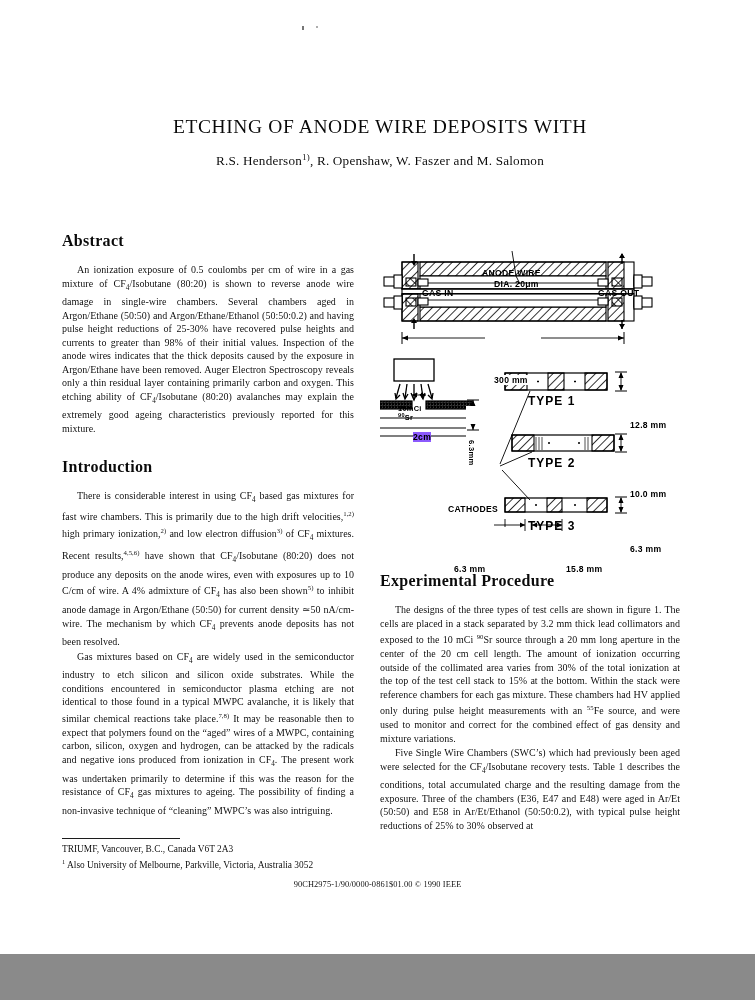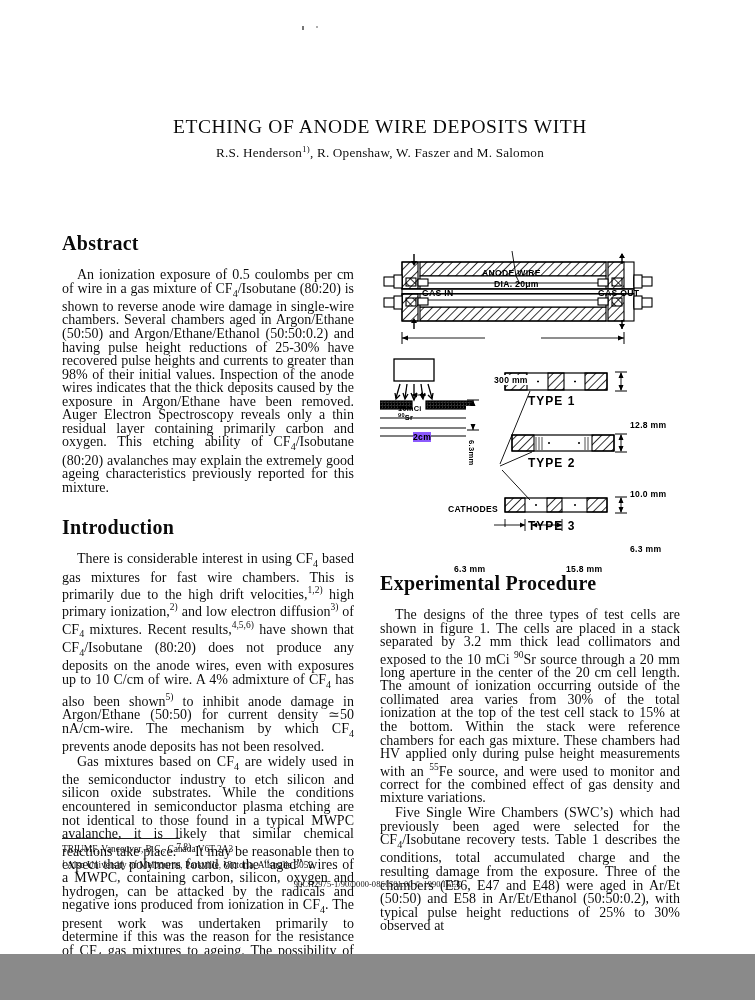--- a/index.html
+++ b/index.html
@@ -35,42 +35,42 @@
     width: 640px;
     text-align: center;
   }
   .title-line {
     font-size: 19.5px;
     letter-spacing: 0.6px;
     line-height: 27px;
     font-weight: 400;
   }
   .authors {
-    margin-top: 4px;
+    margin-top: 12px;
     font-size: 13.2px;
     letter-spacing: 0.2px;
   }
   sub { font-size: 0.72em; }
   sup { font-size: 0.68em; }
 
   .col {
     position: absolute;
     width: 292px;
     top: 232px;
   }
   .col-left { left: 62px; }
 
   h2.section {
-    font-size: 20px;
+    font-size: 16px;
     font-weight: bold;
     margin: 0 0 13px 0;
     letter-spacing: 0.3px;
   }
   p.body {
-    font-size: 14px;
+    font-size: 10px;
     line-height: 13.55px;
     text-align: justify;
     margin: 0 0 0 0;
     text-indent: 15px;
     hyphens: none;
     word-spacing: 0.1px;
   }
   p.body + p.body { margin-top: 1px; }
   .gap-intro { height: 22px; }
 

